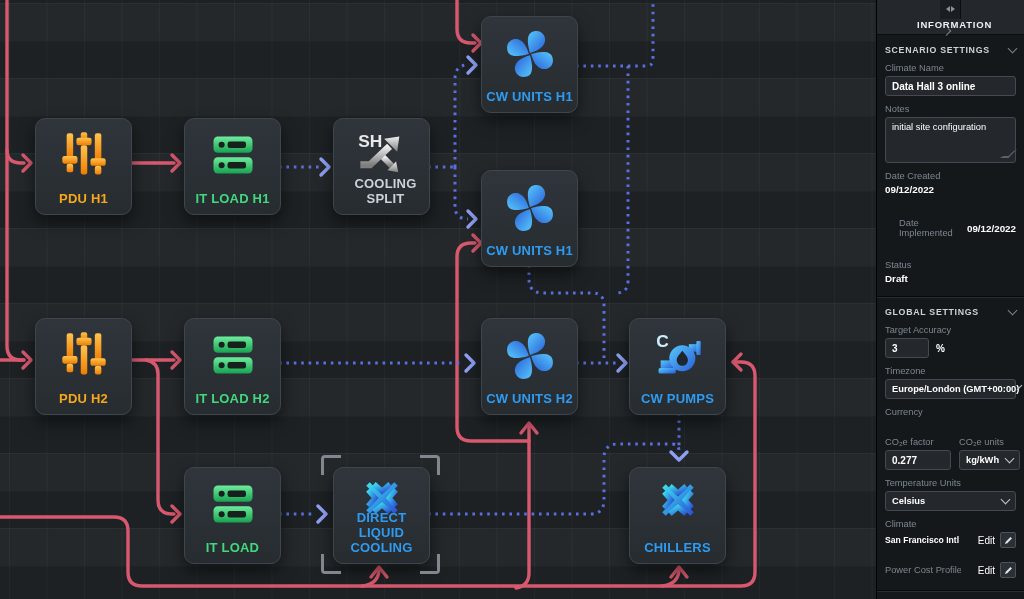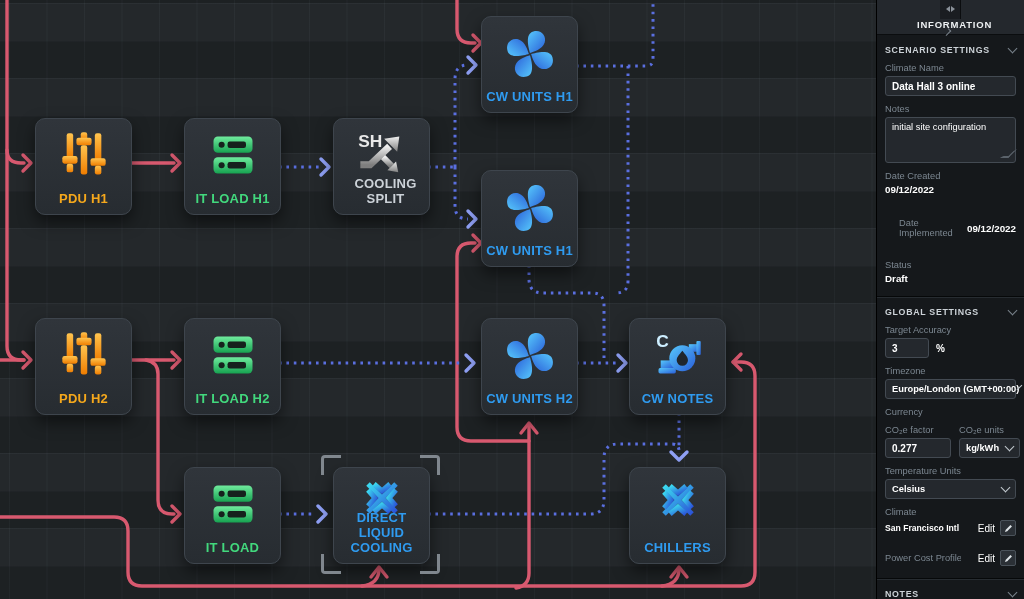--- a/index.html
+++ b/index.html
@@ -267,21 +267,21 @@
     <div class="node" style="left:629px;top:318px">
       <svg class="icon" width="52" height="52" viewBox="0 0 48 48">
         <text x="4" y="17" font-size="16" font-weight="bold" fill="#cdeeff" font-family="Liberation Sans,sans-serif">C</text>
         <rect x="34" y="14" width="9" height="7" fill="url(#gfan)"></rect>
           <rect x="41" y="11" width="4" height="13" rx="1" fill="url(#gfan)"></rect>
         <rect x="8" y="29" width="12" height="7" fill="url(#gfan)"></rect>
           <rect x="6" y="36" width="16" height="5" rx="1.5" fill="url(#gfan)"></rect>
         <circle cx="28" cy="27" r="12" fill="url(#gfan)"></circle>
         <path d="M28 20 c3.2 4 5.2 6 5.2 8.8 a5.2 5.2 0 1 1 -10.4 0 c0 -2.8 2 -4.8 5.2 -8.8 z" fill="#20262d"></path>
       </svg>
-      <div class="nlabel c-blue">CW NOTES</div>
+      <div class="nlabel c-blue">CW PUMPS</div>
     </div>
 
     <div class="node" style="left:184px;top:467px">
       <svg class="icon" width="52" height="52" viewBox="0 0 48 48">
         <rect x="6" y="7" width="36" height="15" rx="4" fill="url(#ggrn)"></rect>
           <rect x="6" y="26" width="36" height="15" rx="4" fill="url(#ggrn)"></rect>
         <circle cx="13.5" cy="14.5" r="2.8" fill="#16211d"></circle>
           <rect x="19" y="11.5" width="17" height="6" rx="2" fill="#16211d"></rect>
         <circle cx="13.5" cy="33.5" r="2.8" fill="#16211d"></circle>
           <rect x="19" y="30.5" width="17" height="6" rx="2" fill="#16211d"></rect>
@@ -379,21 +379,21 @@
       </div>
 
       <div class="flabel">Timezone</div>
       <div class="p-select">
         <span class="v">Europe/London (GMT+00:00)</span>
         <span class="chev down"></span>
       </div>
 
       <div class="flabel">Currency</div>
 
-      <div class="cols" style="margin-top:8px">
+      <div class="cols" style="margin-top:20px">
         <div class="c1">
           <div class="flabel" style="margin-top:0">CO₂e factor</div>
           <input class="p-input" value="0.277" style="">
         </div>
         <div class="c2">
           <div class="flabel" style="margin-top:0">CO₂e units</div>
           <div class="p-select">
             <span class="v">kg/kWh</span>
             <span class="chev down"></span>
           </div>

